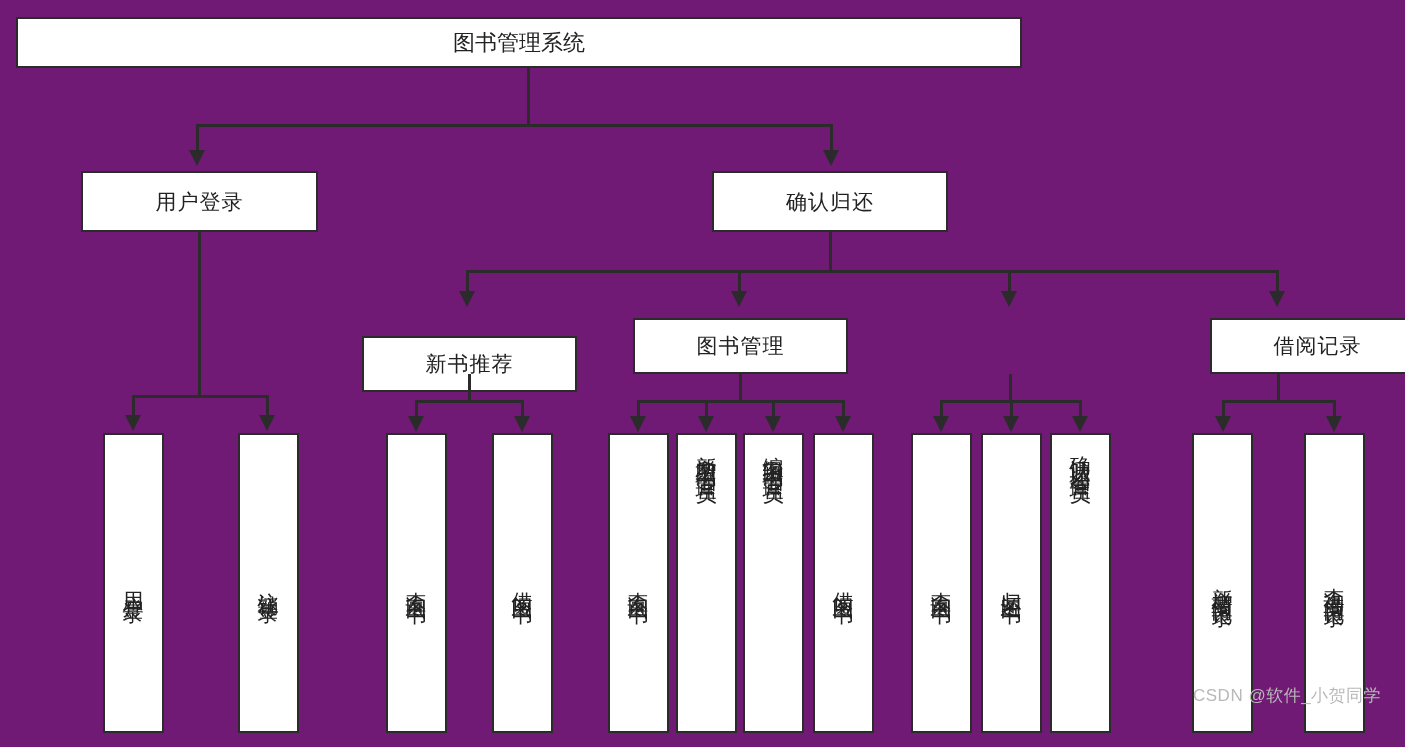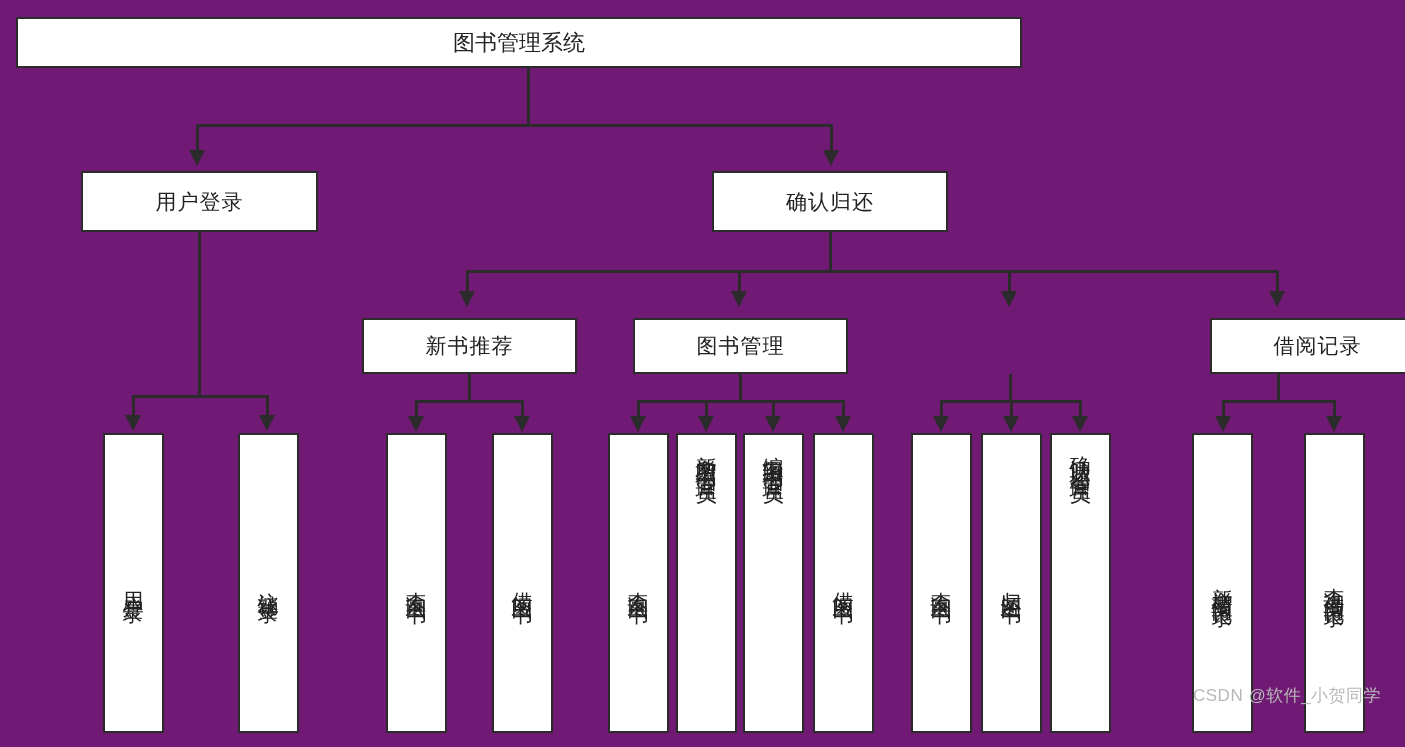--- a/index.html
+++ b/index.html
@@ -113,21 +113,21 @@
 
   <div class="ln vl" style="left:738px; top:270px; width:3px; height:23px;"></div>
   <div class="arrow" style="left:731px; top:291px;"></div>
 
   <div class="ln vl" style="left:1008px; top:270px; width:3px; height:23px;"></div>
   <div class="arrow" style="left:1001px; top:291px;"></div>
 
   <div class="ln vl" style="left:1276px; top:270px; width:3px; height:23px;"></div>
   <div class="arrow" style="left:1269px; top:291px;"></div>
 
-  <div class="node horiz" style="left:362px; top:318px; width:215px; height:56px;">
+  <div class="node horiz" style="left:362px; top:336px; width:215px; height:56px;">
     <span>新书推荐</span>
   </div>
   <div class="node horiz" style="left:633px; top:318px; width:215px; height:56px;">
     <span>图书管理</span>
   </div>
   <div class="node horiz" style="left:1171px; top:318px; width:215px; height:56px;margin-left:39px;">
     <span>借阅记录</span>
   </div>
 
   <div class="ln vl" style="left:468px; top:374px; width:3px; height:28px;"></div>

